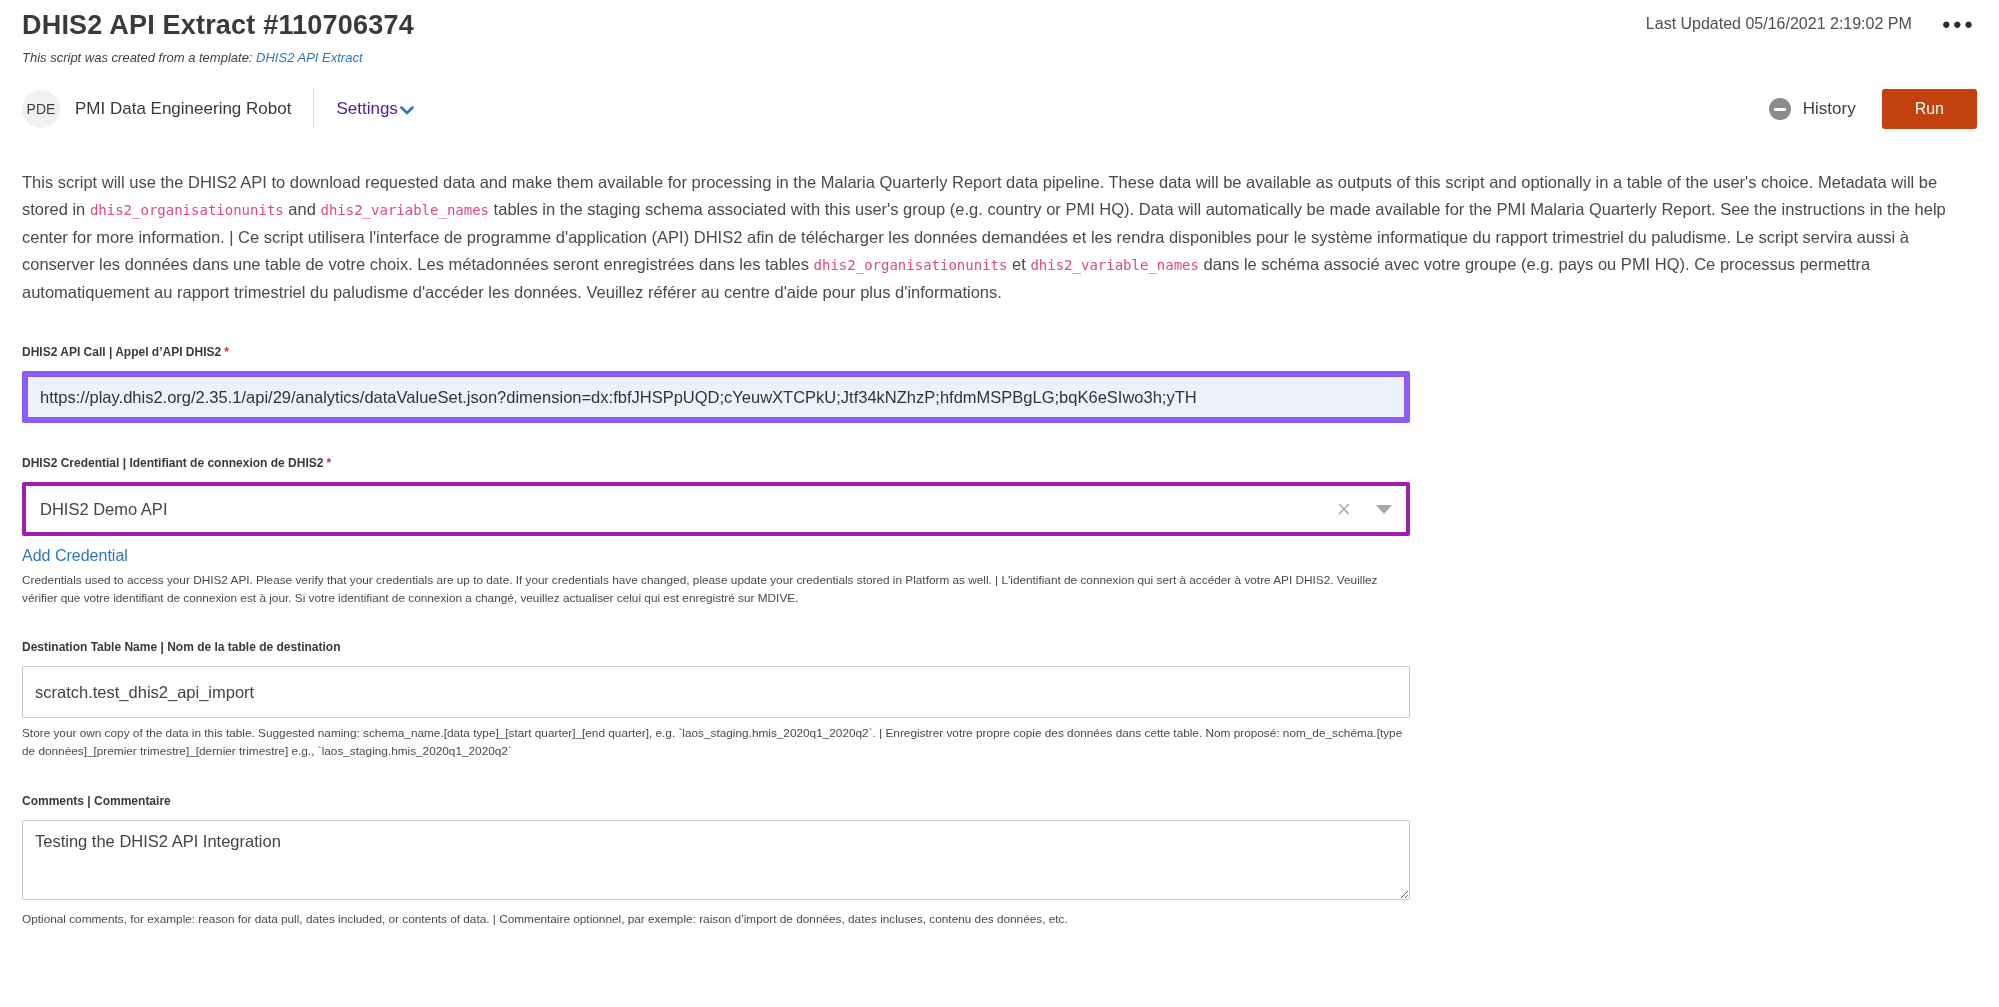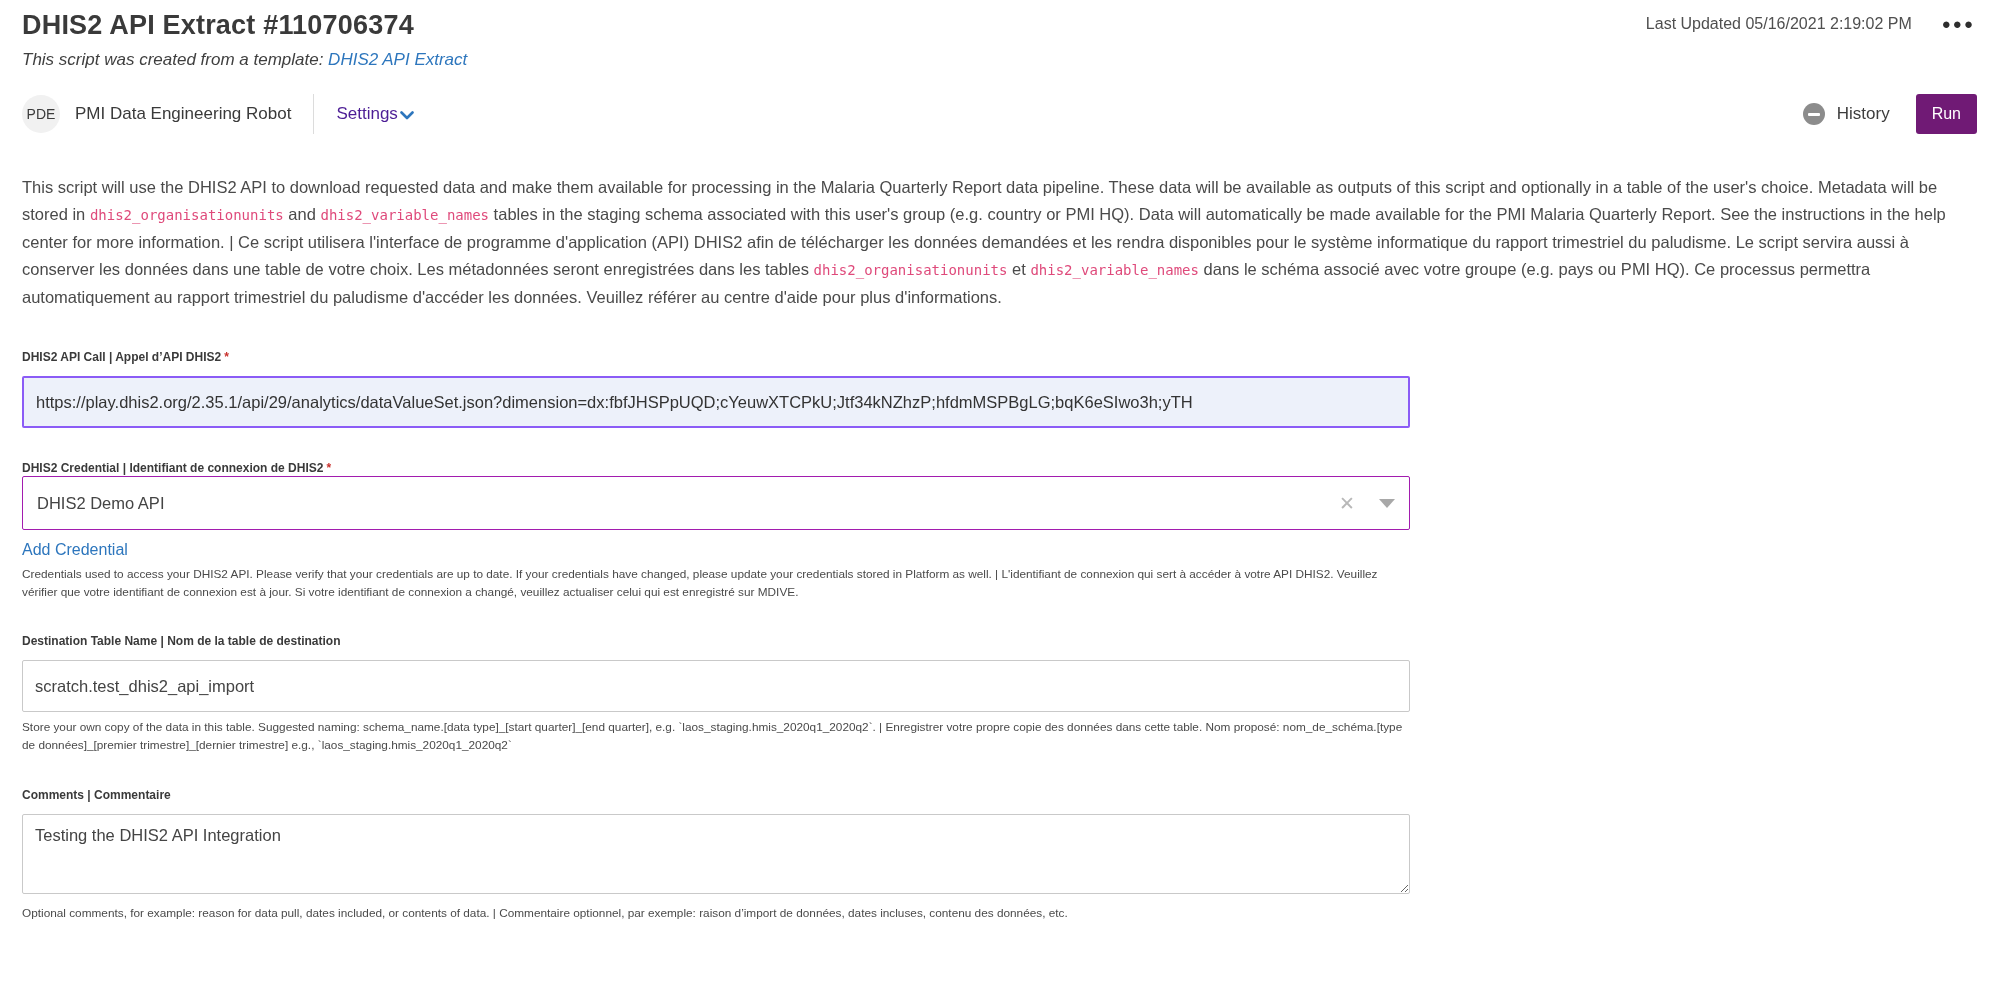--- a/index.html
+++ b/index.html
@@ -11,21 +11,21 @@
   }
   .page { padding: 10px 22px 0 22px; }
 
   
   .header-top { display: flex; justify-content: space-between; align-items: flex-start; }
   .page-title { font-size: 27px; font-weight: bold; color: #3a3a3a; letter-spacing: 0.2px; }
   .header-right { display: flex; align-items: center; margin-top: 2px; }
   .last-updated { font-size: 16px; color: #4f4f4f; }
   .kebab { margin-left: 28px; color: #2e2e2e; font-size: 15px; letter-spacing: 2px; cursor: pointer; line-height: 1; padding: 4px 2px; }
 
-  .template-note { margin-top: 9px; font-style: italic; font-size: 17px; color: #3f3f3f; }
+  .template-note { margin-top: 9px; font-style: italic; font-size: 13px; color: #3f3f3f; }
   .template-link { color: #2d76bd; text-decoration: none; cursor: pointer; }
 
   
   .toolbar { margin-top: 24px; display: flex; justify-content: space-between; align-items: flex-end; }
   .toolbar-left { display: flex; align-items: center; }
   .avatar {
     width: 38px; height: 38px; border-radius: 50%;
     background: #f1f1f1; color: #3c3c3c; font-size: 14px;
     display: flex; align-items: center; justify-content: center;
   }
@@ -38,23 +38,23 @@
   .minus-circle {
     width: 22px; height: 22px; border-radius: 50%; background: #8c8c8c;
     position: relative; cursor: pointer;
   }
   .minus-circle::after {
     content: ""; position: absolute; left: 5px; top: 9.5px;
     width: 12px; height: 3px; background: #ffffff; border-radius: 1px;
   }
   .history-label { margin-left: 12px; font-size: 17px; color: #3d3d3d; cursor: pointer; }
   .run-button {
-    margin-left: 26px; background: #701a75; color: #ffffff;
+    margin-left: 26px; background: #c2410c; color: #ffffff;
     border: none; font-size: 16px; font-family: inherit;
-    padding: 11px 16px; border-radius: 3px; cursor: pointer;
+    padding: 11px 33px; border-radius: 3px; cursor: pointer;
   }
 
   
   .description {
     margin-top: 40px; font-size: 16.5px; line-height: 27px; color: #4a4a4a;
     max-width: 1955px;
   }
   .code {
     font-family: "DejaVu Sans Mono", monospace;
     color: #df4a7b; font-size: 14px;
@@ -62,28 +62,28 @@
 
   
   .form { width: 1388px; margin-top: 36px; }
   .field-group { margin-top: 30px; }
   .field-group:first-child { margin-top: 0; }
   .field-label { font-size: 12px; font-weight: bold; color: #3a3a3a; }
   .required-marker { color: #c9302c; font-weight: bold; margin-left: 3px; }
 
   .api-input {
     margin-top: 11px; width: 100%; height: 52px;
-    background: #edf1fa; border: 2px solid #8b5cf6; border-radius: 2px;
+    background: #edf1fa; border: 6px solid #8b5cf6; border-radius: 2px;
     font-size: 16.5px; font-family: inherit; color: #333333;
     padding: 16px 12px; white-space: nowrap; overflow: hidden;
   }
 
   .select-box {
-    width: 100%; height: 54px;
-    border: 1px solid #a21caf; border-radius: 2px; background: #ffffff;
+    margin-top: 11px; width: 100%; height: 54px;
+    border: 4px solid #a21caf; border-radius: 2px; background: #ffffff;
     display: flex; align-items: center; padding: 0 14px;
     font-size: 16.5px; color: #444444; cursor: pointer;
   }
   .select-controls { margin-left: auto; display: flex; align-items: center; gap: 24px; }
   .clear-x { color: #b8b8b8; font-size: 19px; cursor: pointer; line-height: 1; }
   .caret-down {
     width: 0; height: 0; cursor: pointer;
     border-left: 8px solid transparent; border-right: 8px solid transparent;
     border-top: 9px solid #a8a8a8;
   }

